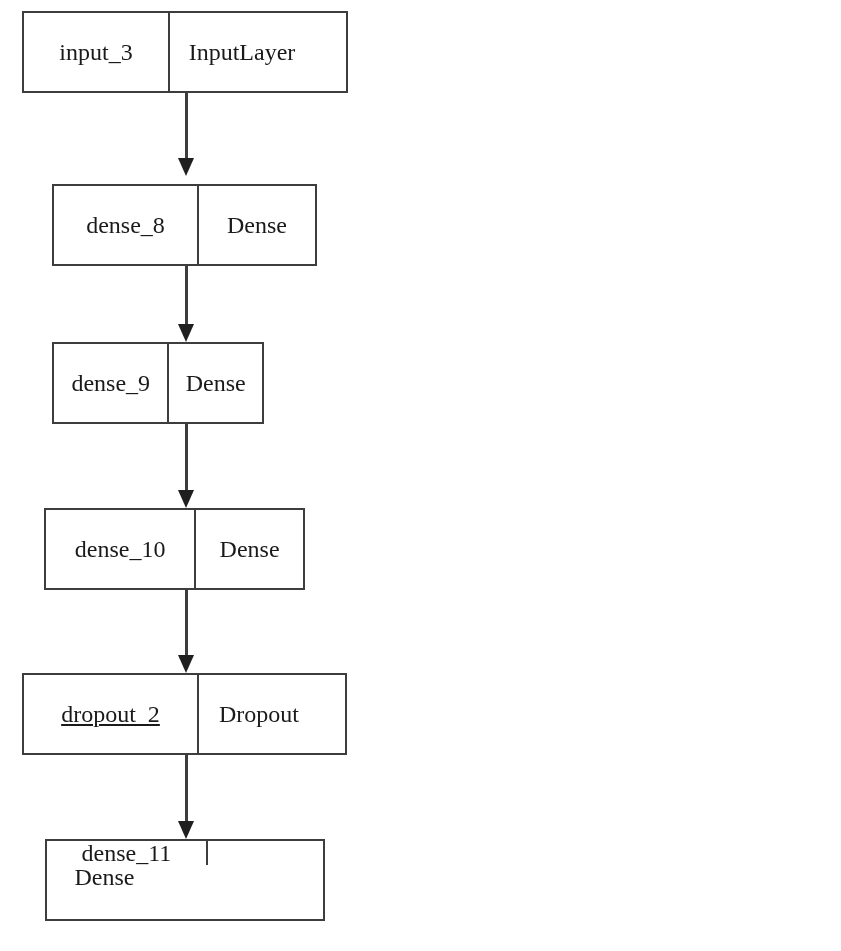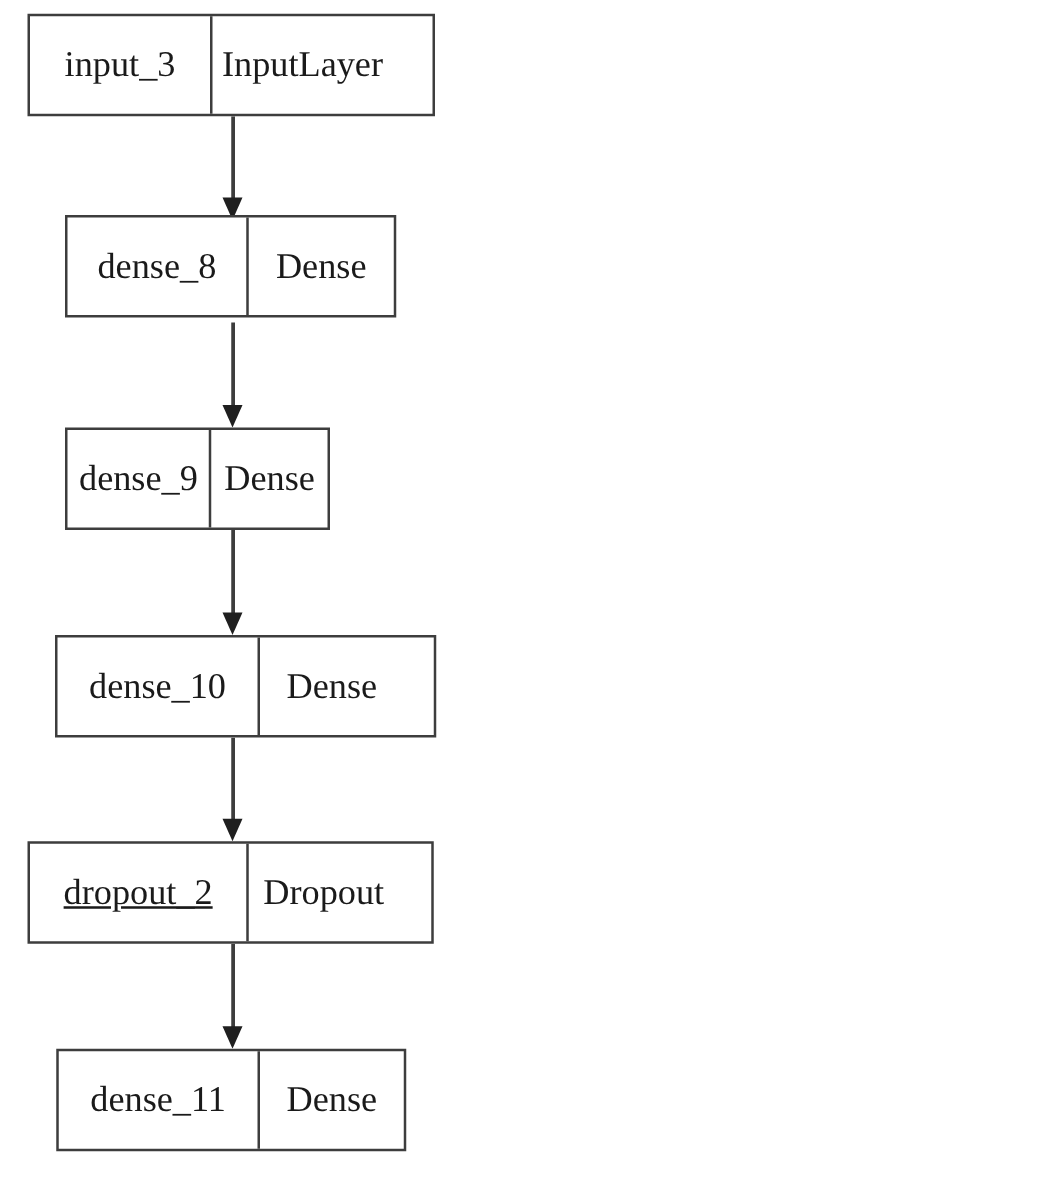--- a/index.html
+++ b/index.html
@@ -32,21 +32,21 @@
     flex-direction: row;
     background: #ffffff;
     border: 2px solid #3d3d3d;
     z-index: 3;
   }
   .node-cell {
     box-sizing: border-box;
     display: flex;
     align-items: center;
     justify-content: center;
-    font-size: 29px;
+    font-size: 24px;
     line-height: 1;
     color: #1a1a1a;
     white-space: nowrap;
     padding: 0 6px;
   }
   .node-cell.cell-name {
     border-right: 2px solid #3d3d3d;
   }
 
   
@@ -93,33 +93,33 @@
       <div class="edge-arrowhead" style="top: 65px;"></div>
     </div>
     <div class="edge" style="left: 185px; top: 755px; width: 3px; height: 84px;">
       <div class="edge-line" style="height: 69px;"></div>
       <div class="edge-arrowhead" style="top: 66px;"></div>
     </div>
     <div class="node" style="left: 22px; top: 11px; width: 326px; height: 82px;">
       <div class="node-cell cell-name" style="width: 146px;">input_3</div>
       <div class="node-cell cell-type" style="width: 144px;">InputLayer</div>
     </div>
-    <div class="node" style="left: 52px; top: 172px; width: 265px; height: 82px;">
+    <div class="node" style="left: 52px; top: 184px; width: 265px; height: 82px;">
       <div class="node-cell cell-name" style="width: 145px;">dense_8</div>
       <div class="node-cell cell-type" style="width: 116px;">Dense</div>
     </div>
     <div class="node" style="left: 52px; top: 342px; width: 212px; height: 82px;">
       <div class="node-cell cell-name" style="width: 145px;">dense_9</div>
       <div class="node-cell cell-type" style="width: 116px;">Dense</div>
     </div>
-    <div class="node" style="left: 44px; top: 508px; width: 305px; height: 82px;">
+    <div class="node" style="left: 44px; top: 508px; width: 261px; height: 82px;">
       <div class="node-cell cell-name" style="width: 162px;">dense_10</div>
       <div class="node-cell cell-type" style="width: 115px;">Dense</div>
     </div>
     <div class="node" style="left: 22px; top: 673px; width: 325px; height: 82px;">
       <div class="node-cell cell-name" style="width: 175px; text-decoration: underline;">dropout_2</div>
       <div class="node-cell cell-type" style="width: 120px;">Dropout</div>
     </div>
-    <div class="node" style="left: 45px; top: 839px; width: 280px; height: 82px;">
+    <div class="node" style="left: 45px; top: 839px; width: 280px; height: 82px; flex-direction: column;">
       <div class="node-cell cell-name" style="width: 161px;">dense_11</div>
       <div class="node-cell cell-type" style="width: 115px;">Dense</div>
     </div>
   </div>
 
 </body></html>

